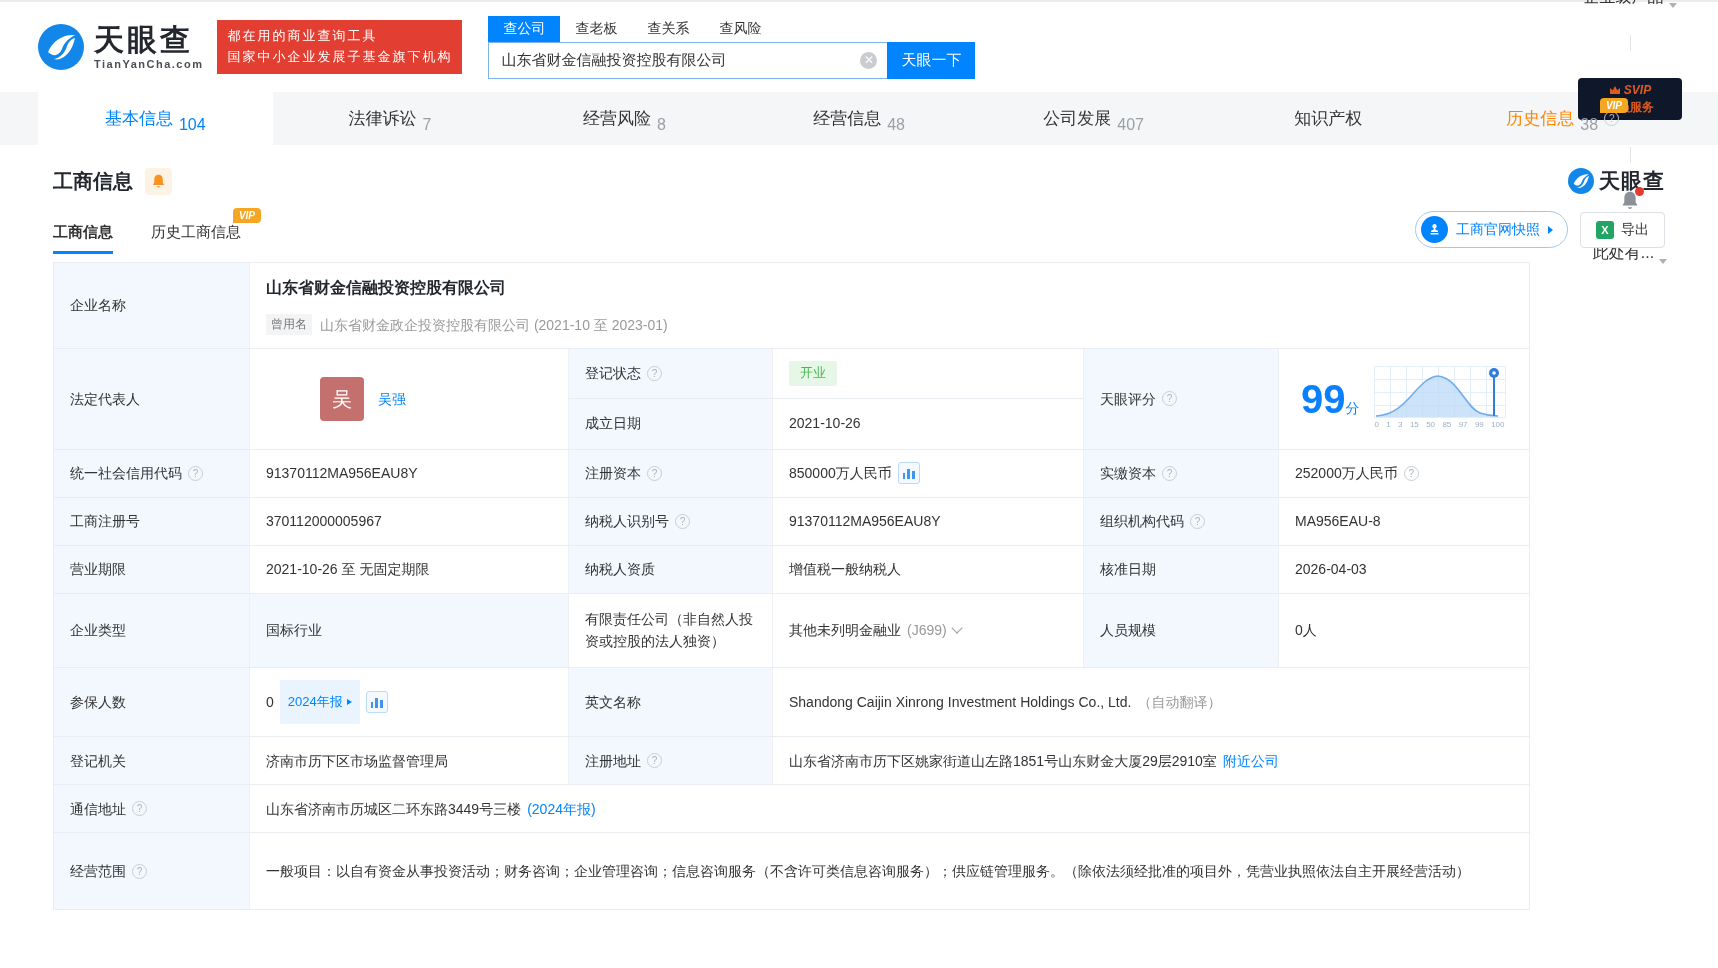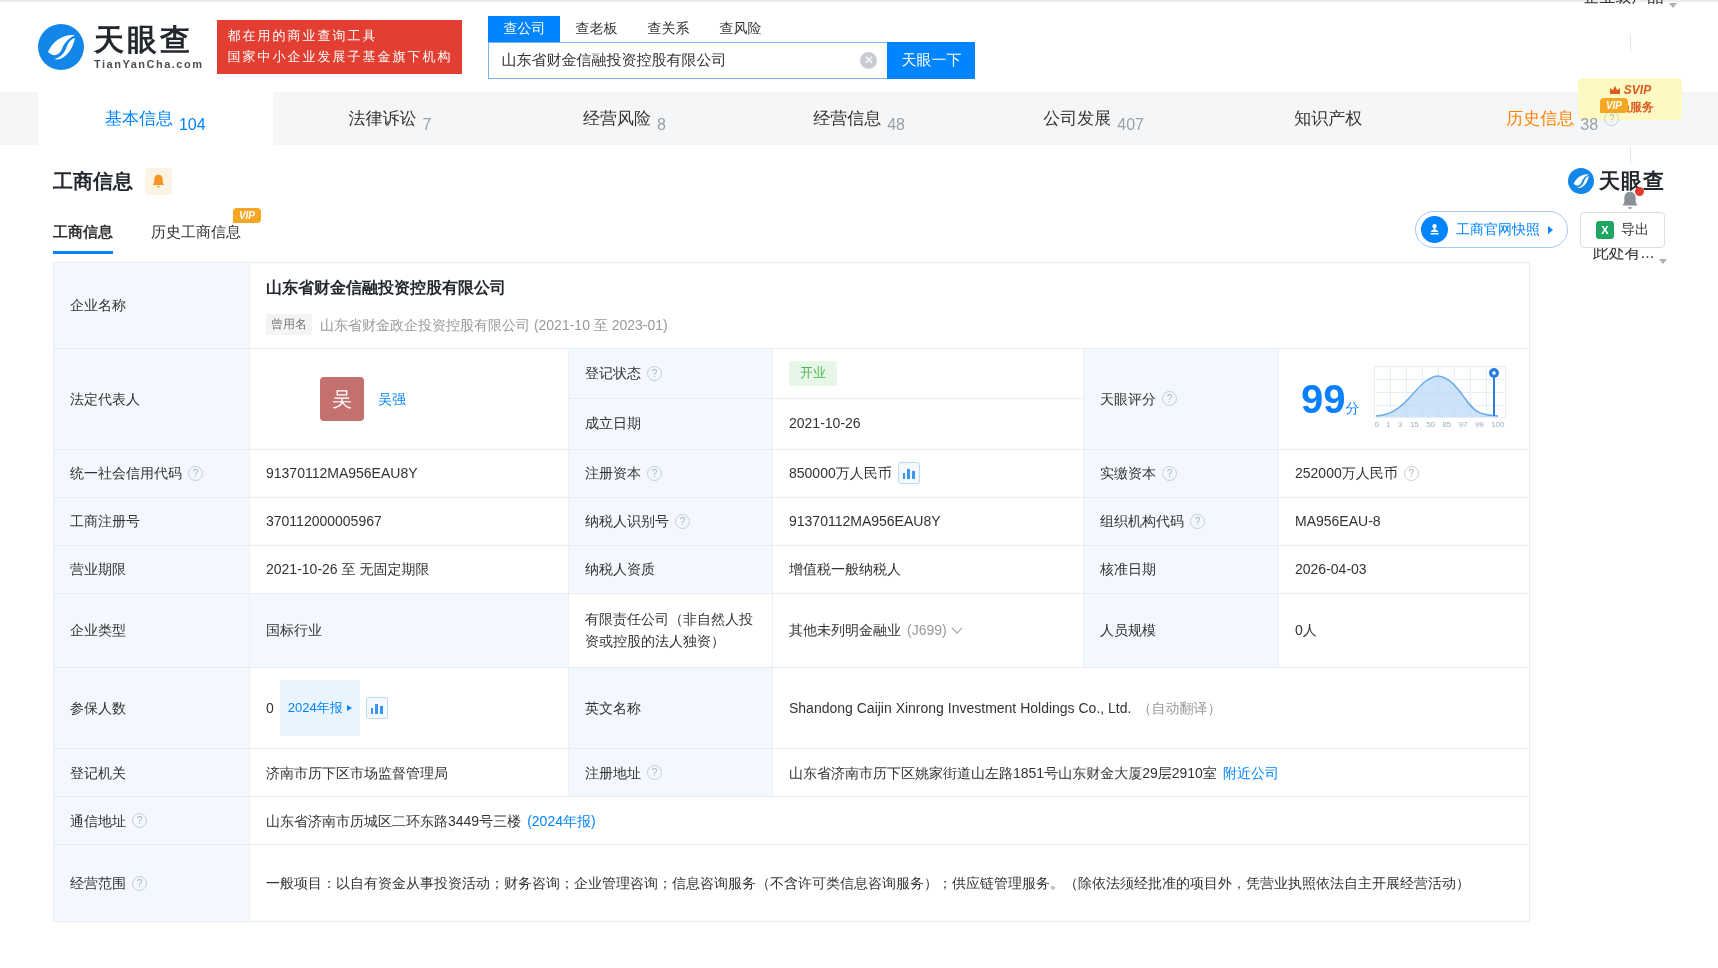--- a/index.html
+++ b/index.html
@@ -23,21 +23,21 @@
   .search-input-wrap { position:relative; flex:1; }
   .search-input { width:100%; height:100%; border:1px solid #7eb4ee; border-right:none; padding:0 36px 0 12px; font-size:15px; color:#333; outline:none; font-family:inherit; }
   .clear-icon { position:absolute; right:10px; top:10px; width:17px; height:17px; border-radius:50%; background:#c9ccd1; color:#fff; font-size:12px; line-height:17px; text-align:center; cursor:pointer; }
   .search-btn { width:88px; background:#0084ff; color:#fff; border:none; font-size:15px; cursor:pointer; font-family:inherit; }
   .top-nav { margin-left:auto; display:flex; align-items:center; gap:27px; font-size:16px;flex-direction:column; }
   .apps-btn { background:#eaf2fb; border-radius:4px; padding:9px 12px; display:flex; align-items:center; gap:7px; cursor:pointer; }
   .vsep { width:1px; height:16px; background:#e1e3e6; }
   .nav-link { cursor:pointer; display:flex; align-items:flex-end; gap:5px; }
   .caret { width:0; height:0; border-left:5px solid transparent; border-right:5px solid transparent; border-top:6px solid #6d737b; margin-top:2px; }
   .caret.sm { border-left-width:4px; border-right-width:4px; border-top-width:5px; border-top-color:#aab0b7; }
-  .svip-btn { background:#fef9c3; border-radius:4px; padding:4px 28px; text-align:center; color:#dd5a20; font-size:12px; font-weight:bold; line-height:1.45; cursor:pointer; }
+  .svip-btn { background:#0f172a; border-radius:4px; padding:4px 28px; text-align:center; color:#dd5a20; font-size:12px; font-weight:bold; line-height:1.45; cursor:pointer; }
   .svip-top { display:flex; align-items:center; justify-content:center; gap:3px; font-style:italic; }
   .bell-wrap { position:relative; cursor:pointer; }
   .red-dot { position:absolute; top:-3px; right:-4px; width:9px; height:9px; border-radius:50%; background:#e23b30; }
   
   .page-tabs { height:53px; background:#f5f6f7; padding:0 38px; display:flex; }
   .page-tab { flex:1; display:flex; align-items:center; justify-content:center; gap:6px; font-size:17px; cursor:pointer; position:relative; color:#333; }
   .page-tab.active { background:#fff; color:#0084ff; }
   .tab-count { font-size:16px; color:#9aa0a6;margin-top:12px; }
   .page-tab.active .tab-count { color:#0084ff; }
   .page-tab.history { color:#ff8400; }
@@ -80,21 +80,21 @@
   .mid-sub .cell:first-child { border-right:1px solid #eef1f4; }
   .company-name { font-size:16px; font-weight:bold; color:#23272e; }
   .former-line { display:flex; align-items:center; gap:8px; margin-top:7px; }
   .badge-gray { background:#f3f4f5; color:#777; font-size:12px; padding:1px 5px; flex:none; }
   .gray-txt { color:#999; }
   .link { color:#0084ff; cursor:pointer; }
   .avatar { width:44px; height:44px; border-radius:4px; background:#c4706f; color:#fff; font-size:20px; display:flex; align-items:center; justify-content:center; flex:none; }
   .status-badge { background:#e7f7e7; color:#49b74f; font-size:13px; padding:2px 11px; border-radius:2px; }
   .chart-icon-box { width:22px; height:22px; border:1px solid #bcd9f5; border-radius:3px; background:#f3f9ff; display:flex; align-items:flex-end; justify-content:center; gap:2px; padding:4px 4px; cursor:pointer; }
   .chart-icon-box i { display:block; width:3px; background:#3d95f0; }
-  .report-badge { background:#e9f4ff; color:#0084ff; font-size:13px; padding:18px 8px; display:inline-flex; align-items:center; gap:4px; cursor:pointer; }
+  .report-badge { background:#e9f4ff; color:#0084ff; font-size:13px; padding:12px 8px; display:inline-flex; align-items:center; gap:4px; cursor:pointer; }
   .report-badge .tri-right { border-left-color:#0084ff; border-top-width:3.5px; border-bottom-width:3.5px; }
   .chev-down { width:8px; height:8px; border-right:1.5px solid #9aa0a6; border-bottom:1.5px solid #9aa0a6; transform:rotate(45deg); margin-top:-4px; display:inline-block; }
   
   .score-cell { display:flex; align-items:center; gap:14px; padding:8px 10px 8px 22px; }
   .score-num { font-size:40px; font-weight:bold; color:#0a80ff; line-height:1; }
   .score-unit { font-size:14px; color:#0a80ff; }
   .score-chart { display:flex; flex-direction:column; width:132px; }
   .score-axis { display:flex; justify-content:space-between; font-size:8px; color:#9ab0c6; margin-top:1px; padding:0 1px; }
   .wrap-col { flex-direction:column; align-items:flex-start; justify-content:center; }
   .nowrap { white-space:nowrap; }

